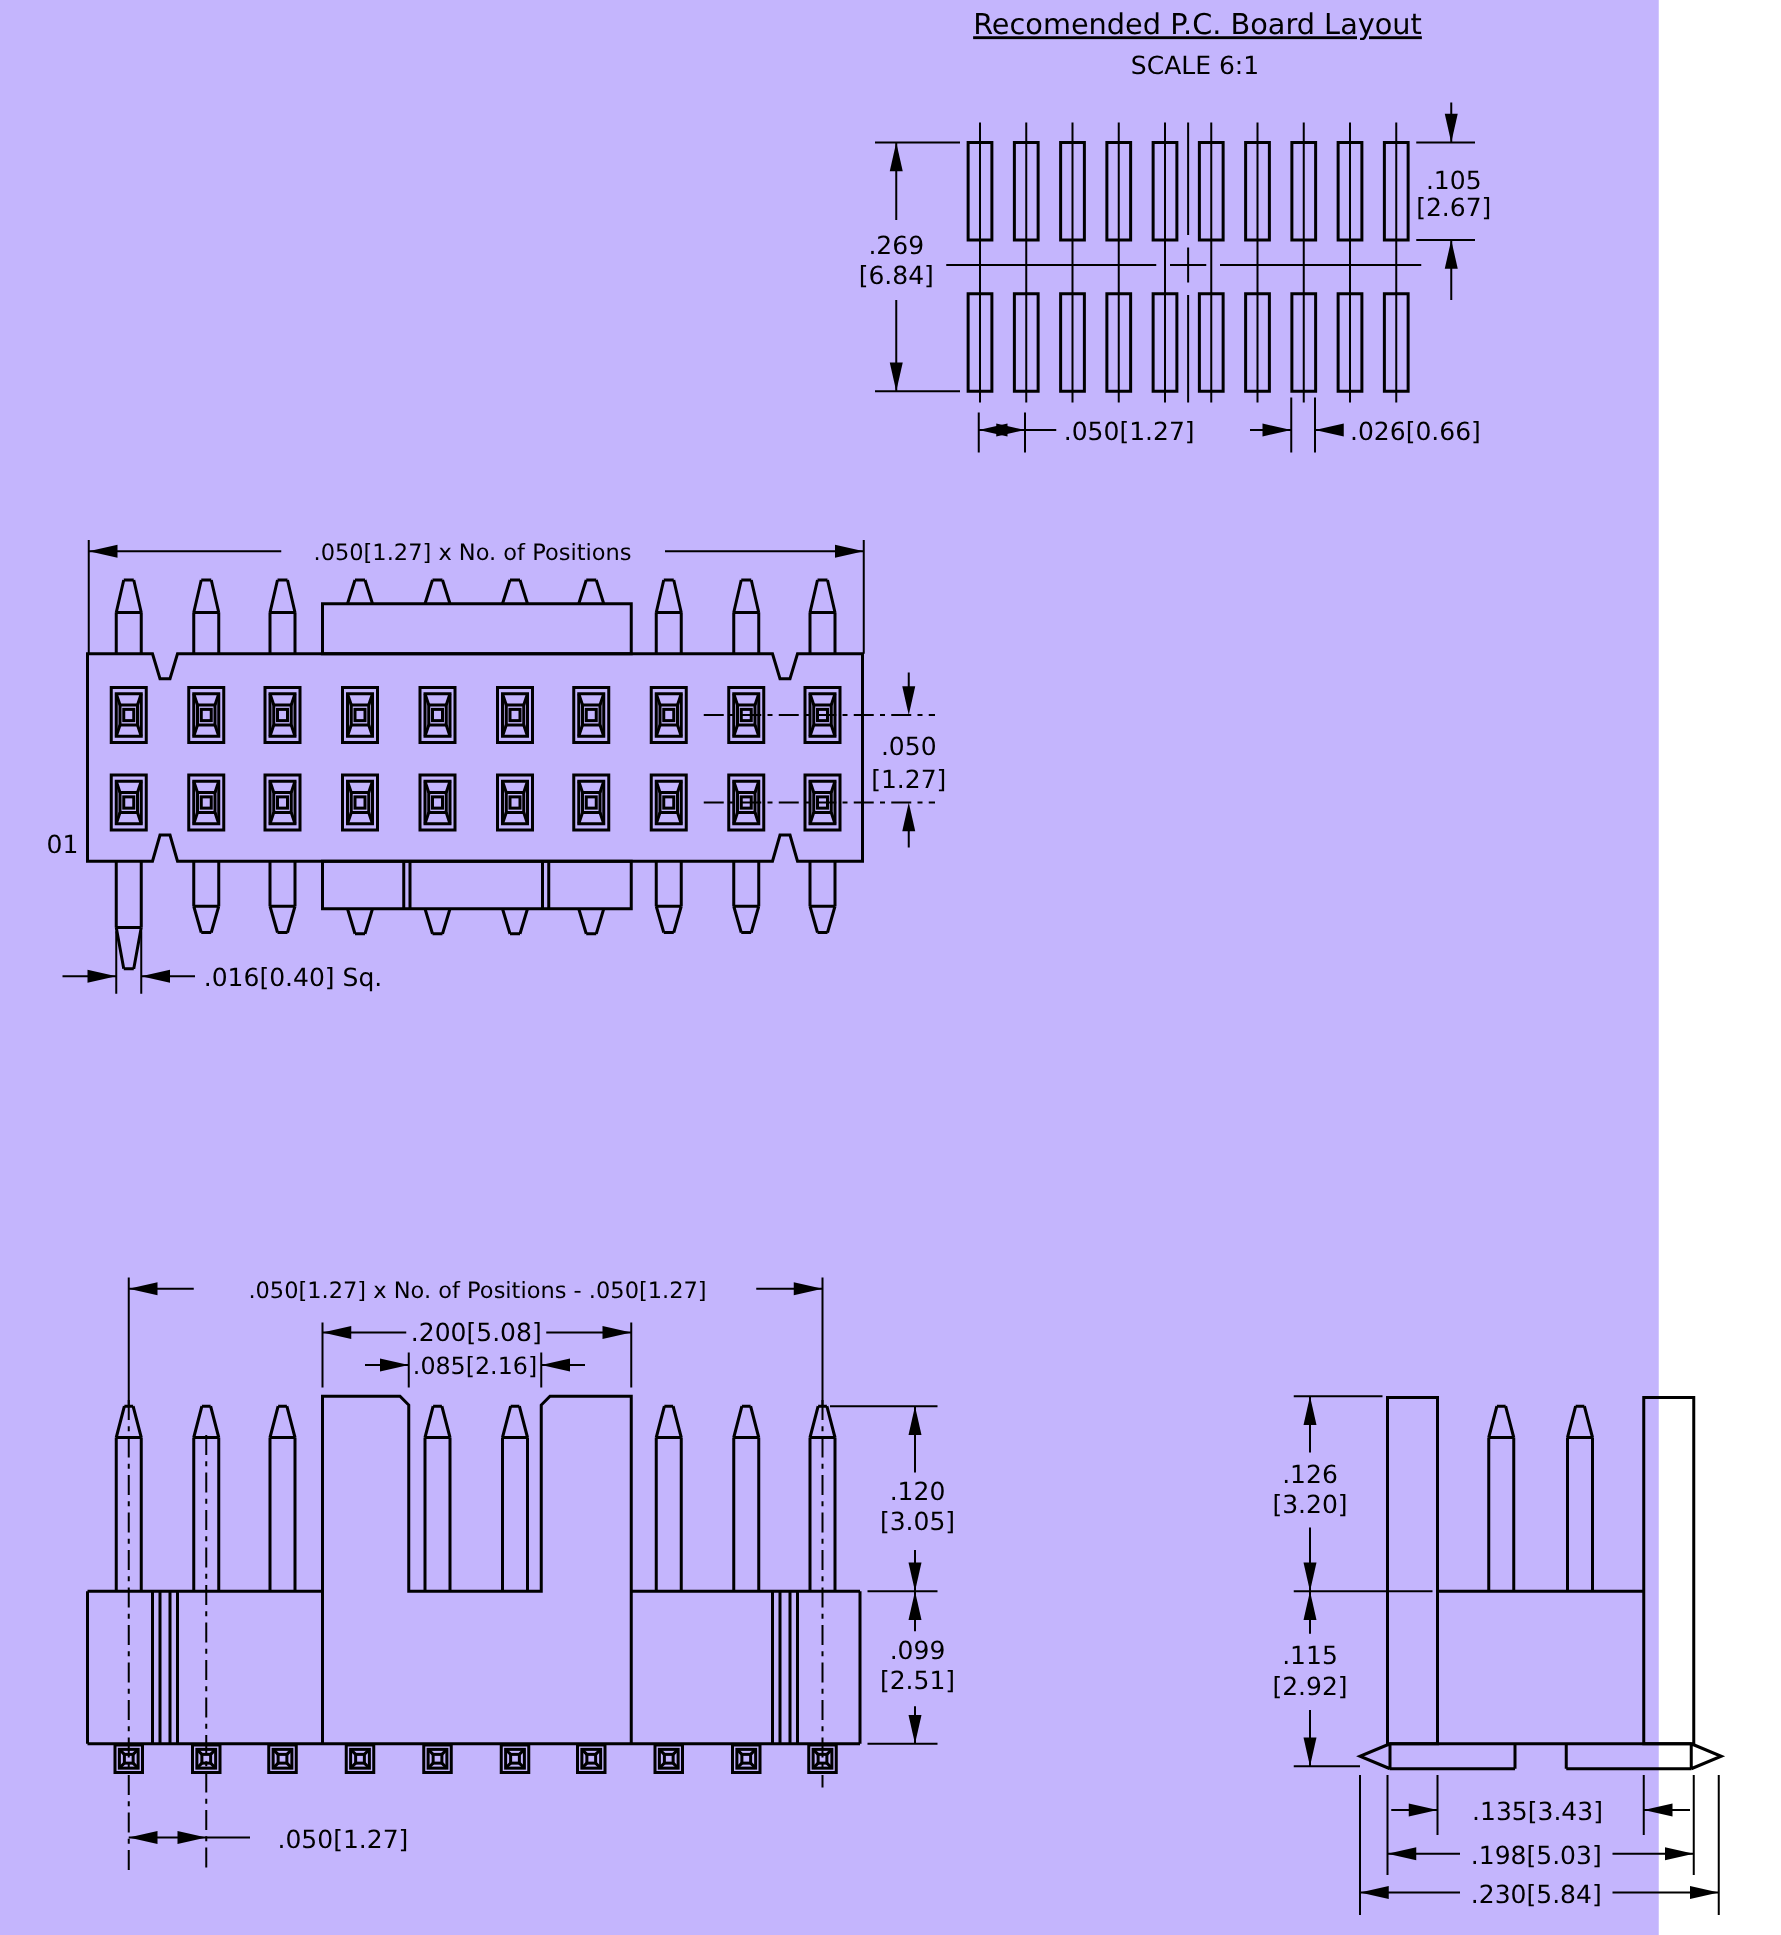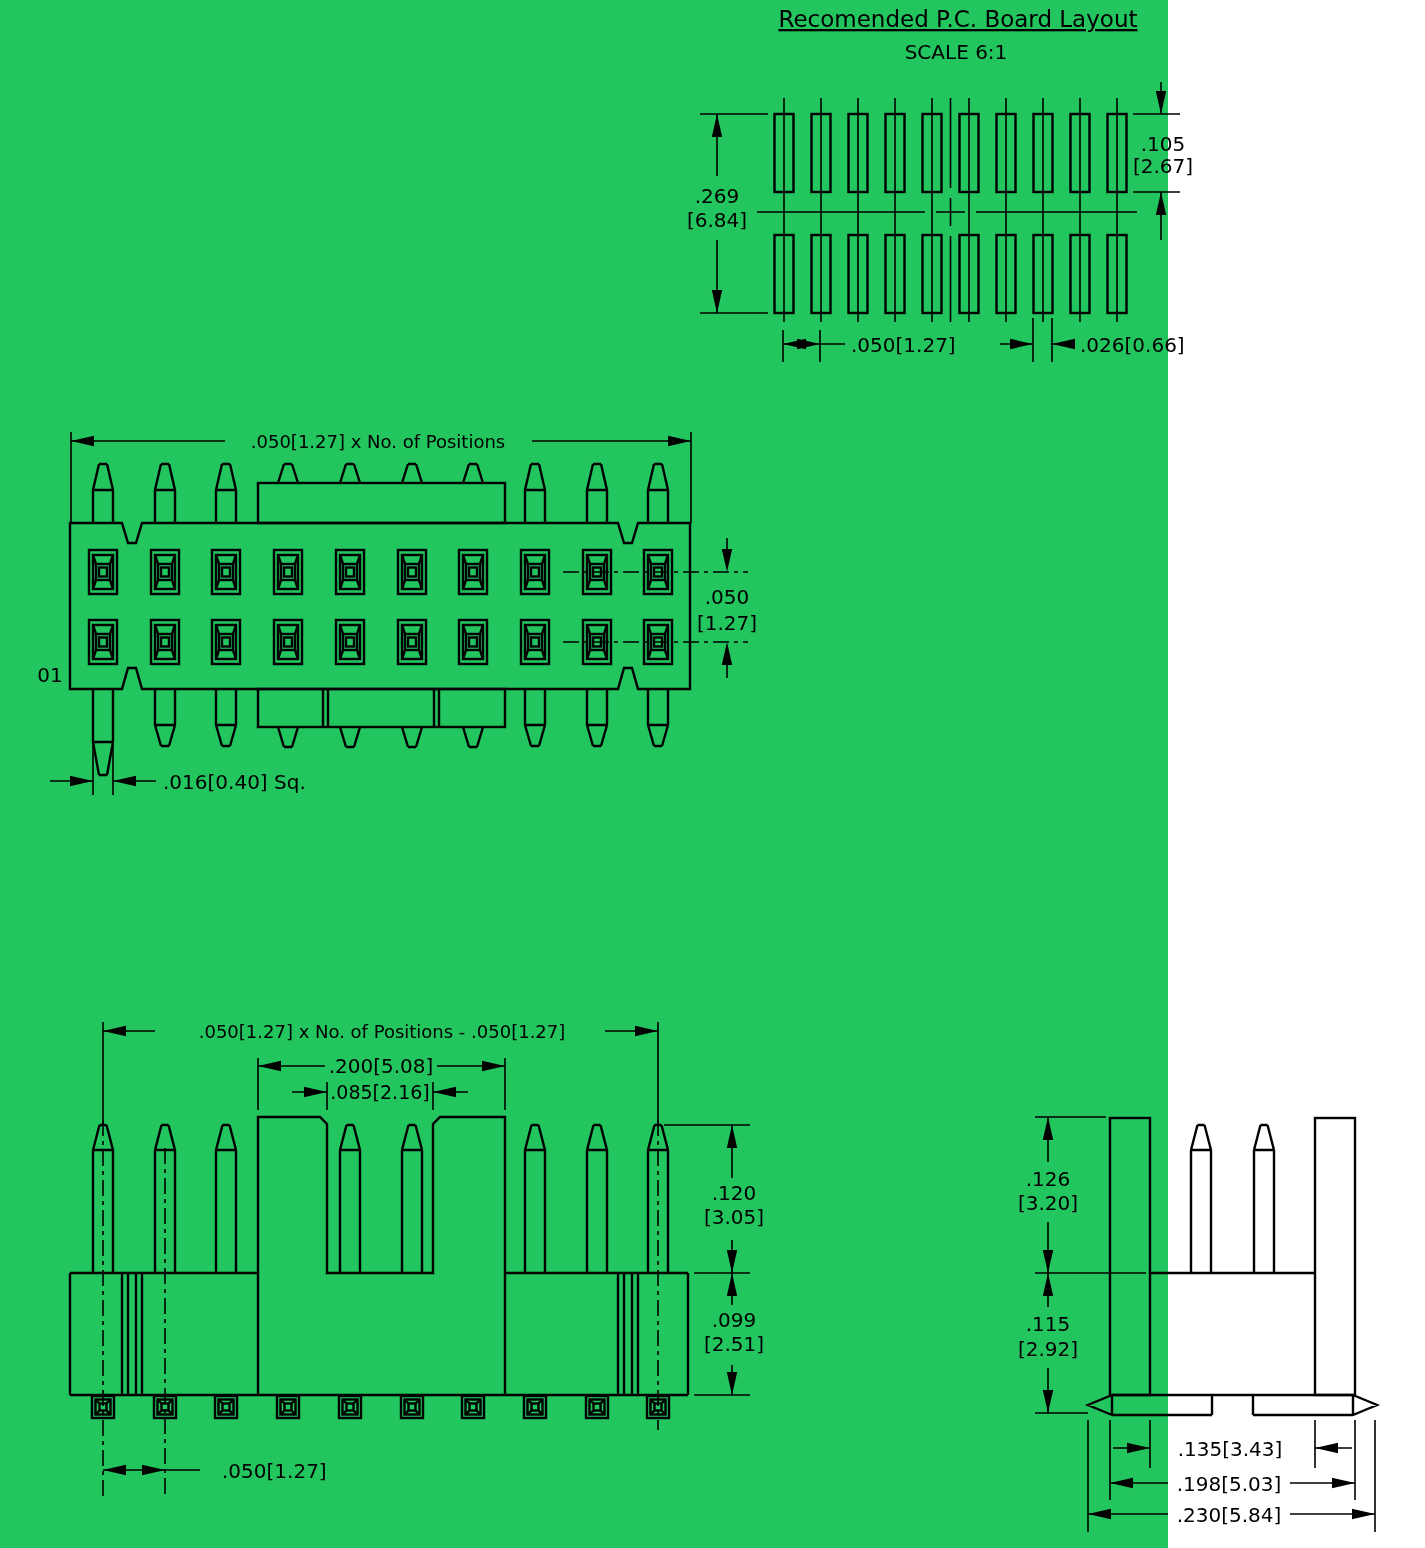--- a/index.html
+++ b/index.html
@@ -1,16 +1,16 @@
 <!DOCTYPE html>
 <html><head>
 <meta charset="utf-8">
 <style>
   html,body{margin:0;padding:0;background:#ffffff;}
-  .stage{position:relative;width:1168px;height:1548px;background:#22c55e;}
+  .stage{position:relative;width:1327px;height:1548px;background:#c4b5fd;}
   svg{display:block;}
   text{font-family:"DejaVu Sans","Liberation Sans",sans-serif;fill:#000;stroke:none;}
   .ol{stroke:#000;stroke-width:2.4;fill:none;stroke-linejoin:miter;stroke-linecap:butt;}
   .dl{stroke:#000;stroke-width:1.6;fill:none;}
   .cl{stroke:#000;stroke-width:1.6;fill:none;stroke-dasharray:16 5 4 5;}
   .ar{fill:#000;stroke:none;}
   .t20{font-size:20px;}
   .t19{font-size:19px;}
   .t18{font-size:18px;}
   .t23{font-size:23px;}

